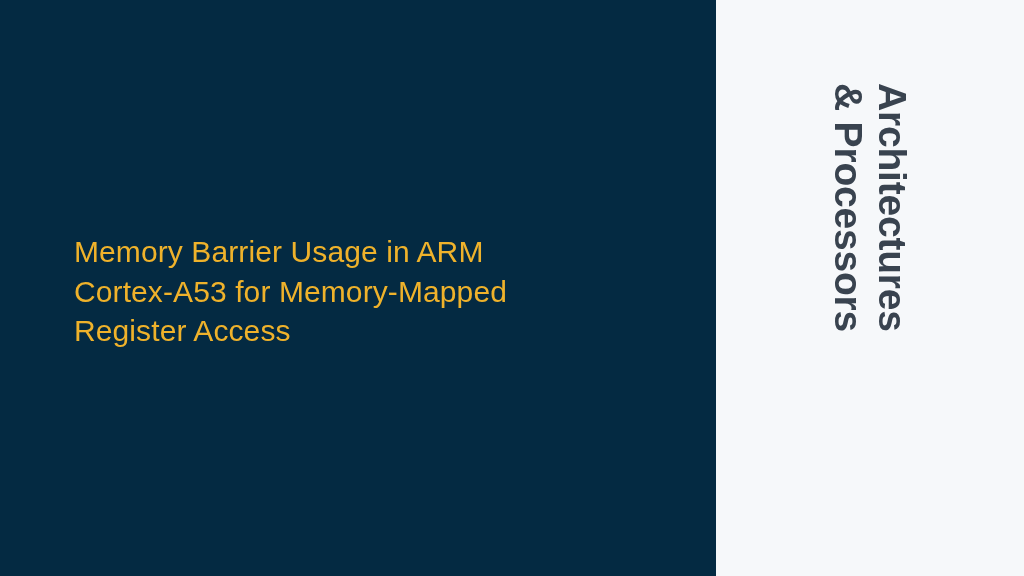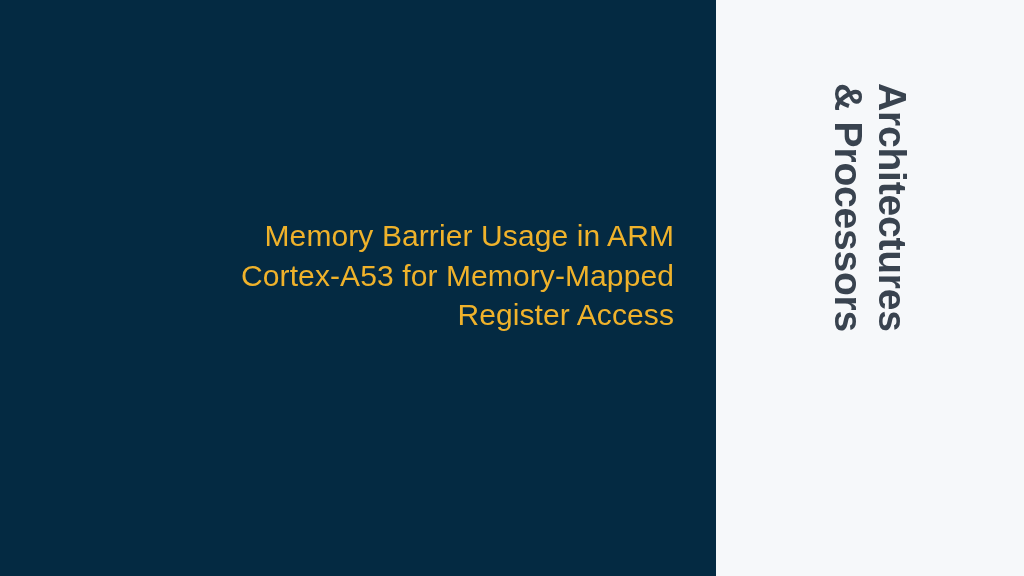--- a/index.html
+++ b/index.html
@@ -24,23 +24,22 @@
     left: 0;
     top: 0;
     width: 716px;
     height: 576px;
     background: #042a42;
   }
 
   #title-block {
     position: absolute;
     left: 74px;
-    top: 216px;
+    top: 232px;
     width: 600px;
-    text-align: right;
   }
 
   #slide-title {
     margin: 0;
     padding: 0;
     font-family: "Liberation Sans", sans-serif;
     font-size: 30px;
     font-weight: 400;
     line-height: 39.5px;
     letter-spacing: 0.1px;

